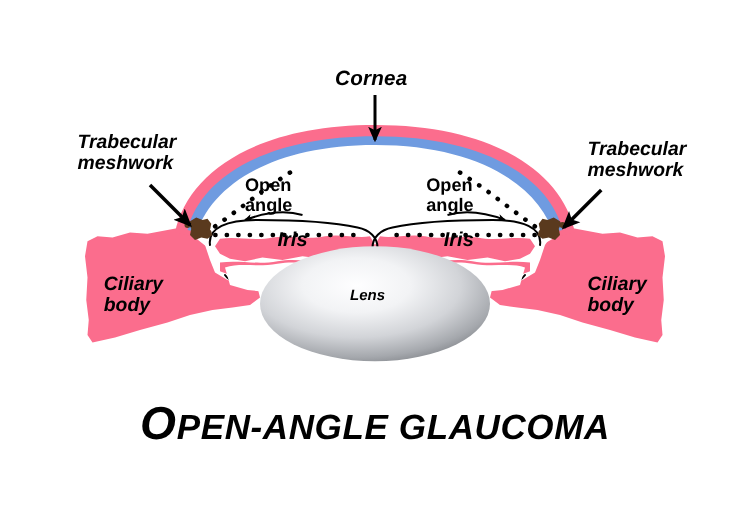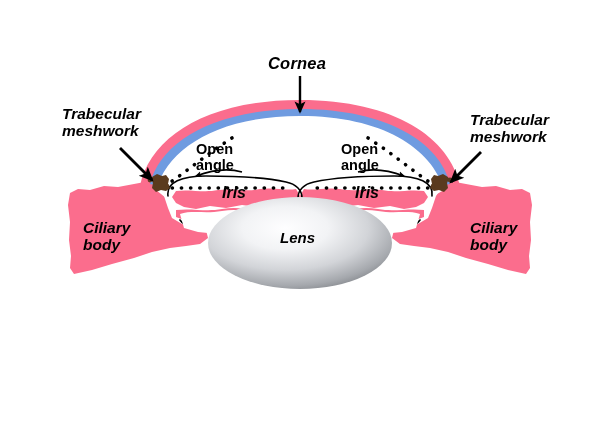--- a/index.html
+++ b/index.html
@@ -92,21 +92,21 @@
   }
   #ciliary-label-right {
     left: 470px;
     top: 219px;
     font-size: 15.5px;
     text-align: left;
   }
   #lens-label {
     left: 280px;
     top: 230px;
-    font-size: 15px;
+    font-size: 12px;
   }
   #main-title {
     position: absolute;
     left: 0;
     top: 318px;
     width: 600px;
     text-align: center;
     font-family: "Liberation Sans", sans-serif;
     font-weight: bold;
     font-style: italic;
@@ -414,14 +414,17 @@
   <div class="lbl lbl-bold-italic" id="iris-label-right">Iris</div>
 
   <div class="lbl lbl-bold-italic" id="ciliary-label-left">Ciliary
 body</div>
 
   <div class="lbl lbl-bold-italic" id="ciliary-label-right">Ciliary
 body</div>
 
   <div class="lbl lbl-bold-italic" id="lens-label">Lens</div>
 
+  <div id="main-title">
+    <span class="cap">O</span><span class="sc">PEN-ANGLE GLAUCOMA</span>
+  </div>
 
 </div>
 
 </body></html>

